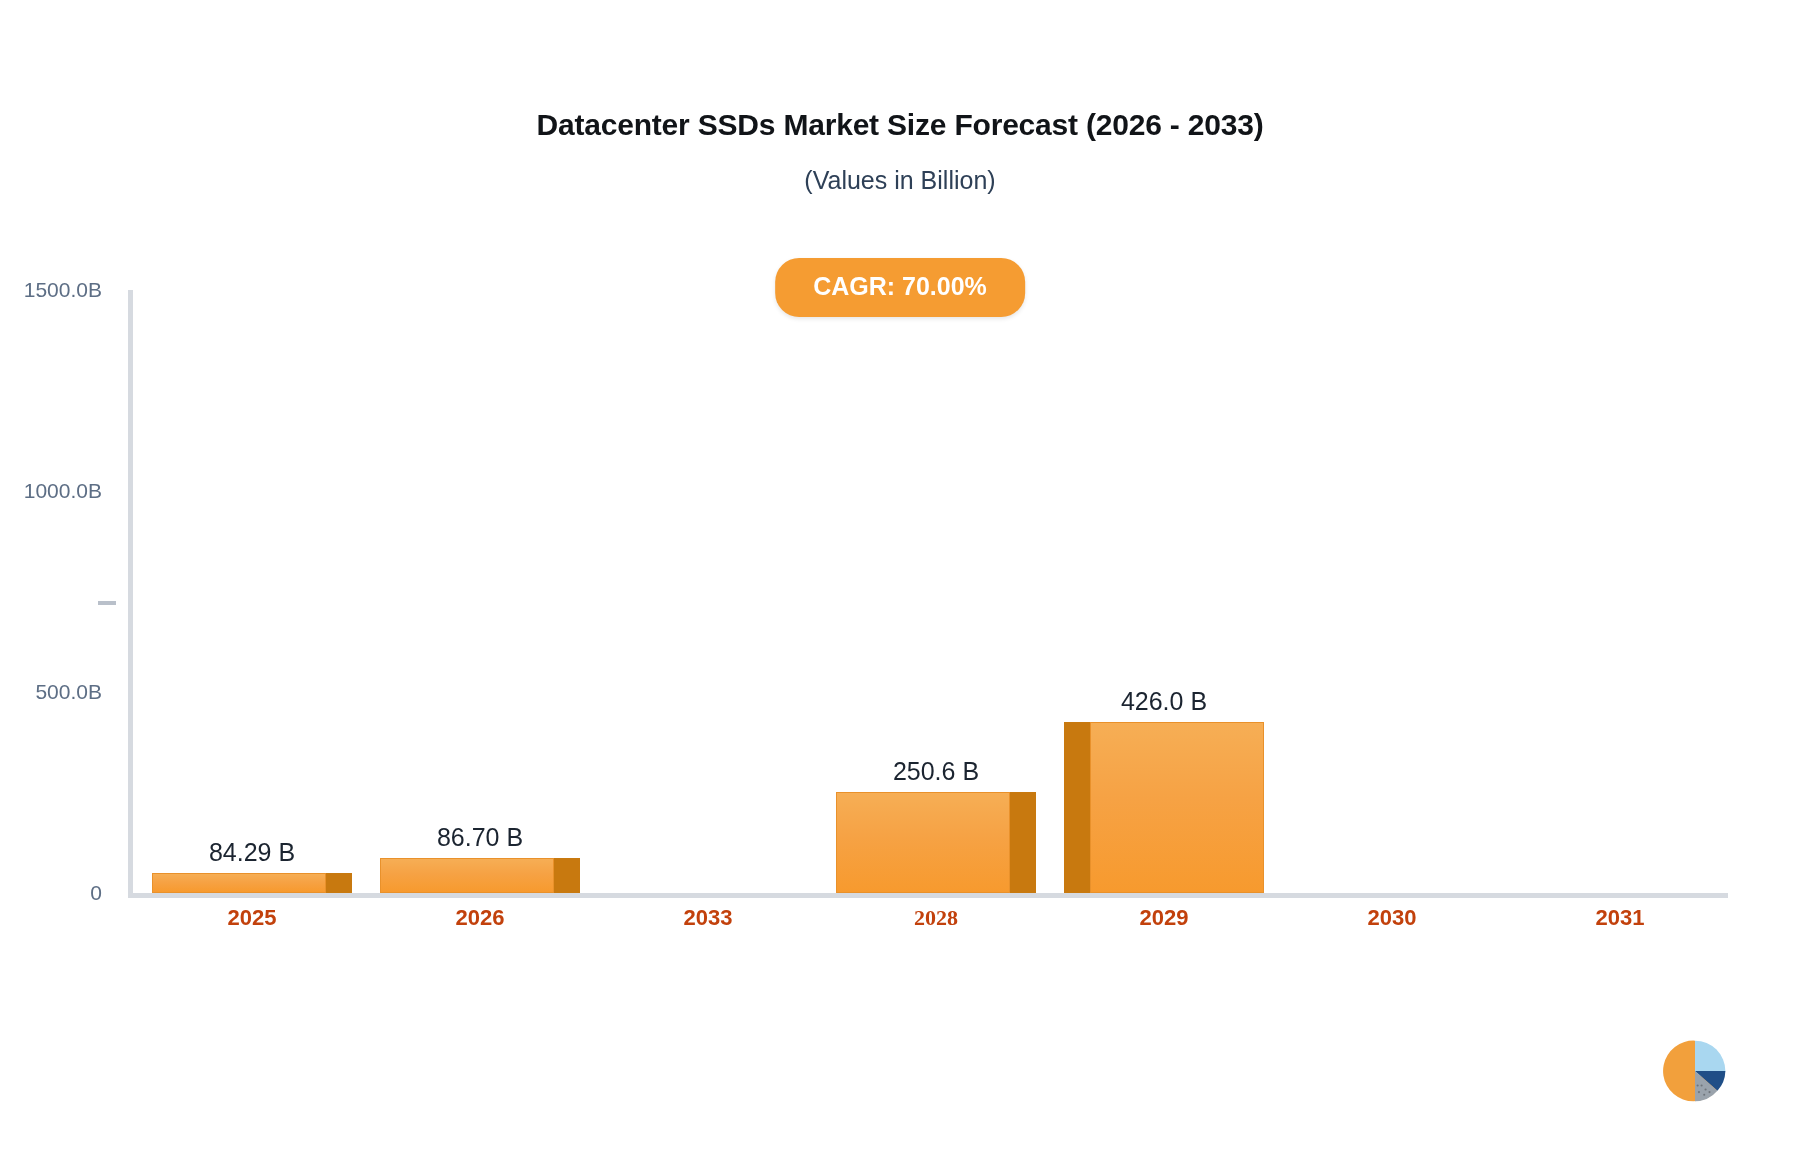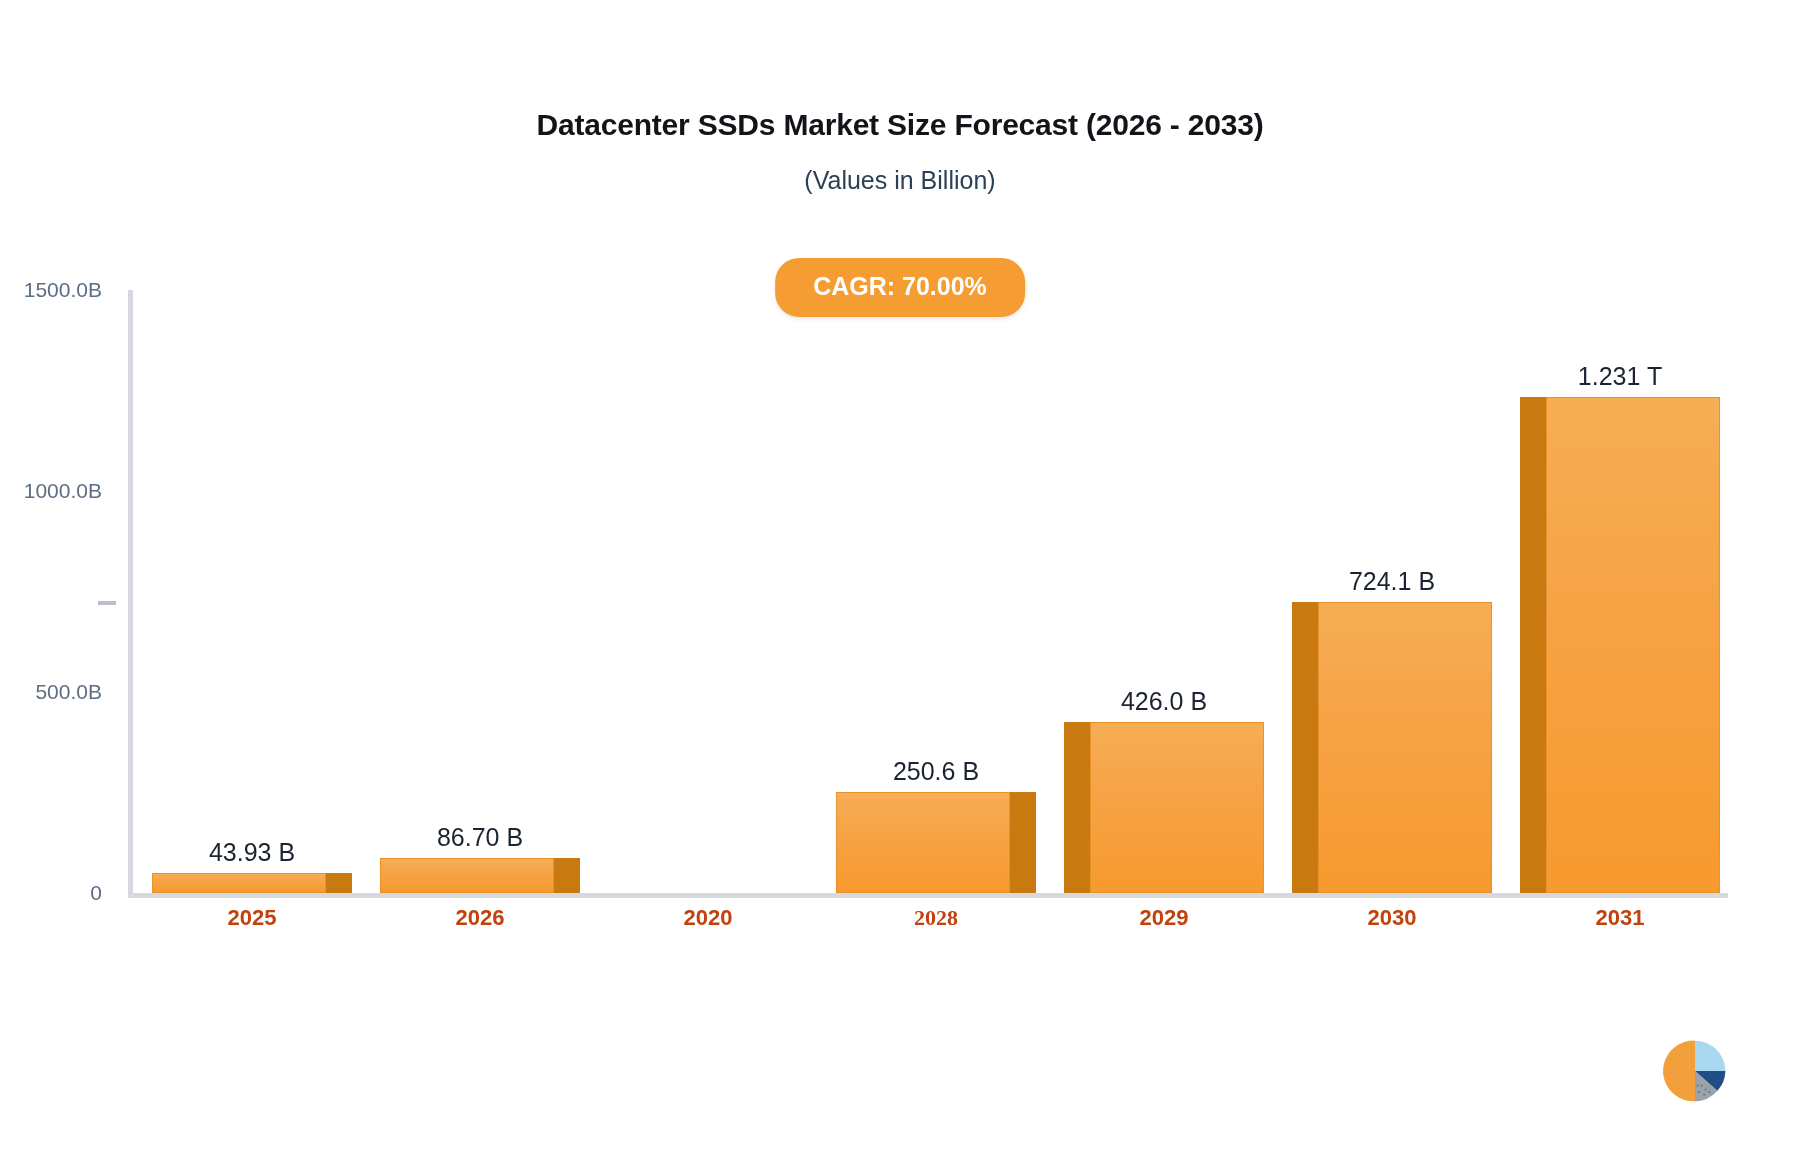--- a/index.html
+++ b/index.html
@@ -217,21 +217,21 @@
 </div>
 <div id="zero-dash"></div>
 
 <div id="plot">
   <div id="y-axis-line"></div>
   <div id="x-axis-line"></div>
 
   <div id="bars">
 
     <div class="bar-slot right" style="left:24px; width:200px;">
-      <div class="bar-value" style="bottom:26px;">43.93 B</div>
+      <div class="bar-value" style="bottom:26px;">84.29 B</div>
       <div class="bar-3d">
         <div class="bar-side" style="height:20px;"></div>
         <div class="bar-face" style="height:20px;"></div>
       </div>
     </div>
 
     <div class="bar-slot right" style="left:252px; width:200px;">
       <div class="bar-value" style="bottom:41px;">86.70 B</div>
       <div class="bar-3d">
         <div class="bar-side" style="height:35px;"></div>
@@ -249,43 +249,29 @@
     </div>
 
     <div class="bar-slot left" style="left:936px; width:200px;">
       <div class="bar-value" style="bottom:177px;">426.0 B</div>
       <div class="bar-3d">
         <div class="bar-side" style="height:171px;"></div>
         <div class="bar-face" style="height:171px;"></div>
       </div>
     </div>
 
-    <div class="bar-slot left" style="left:1164px; width:200px;">
-      <div class="bar-value" style="bottom:297px;">724.1 B</div>
-      <div class="bar-3d">
-        <div class="bar-side" style="height:291px;"></div>
-        <div class="bar-face" style="height:291px;"></div>
-      </div>
-    </div>
-
-    <div class="bar-slot left" style="left:1392px; width:200px;">
-      <div class="bar-value" style="bottom:502px;">1.231 T</div>
-      <div class="bar-3d">
-        <div class="bar-side" style="height:496px;"></div>
-        <div class="bar-face" style="height:496px;"></div>
-      </div>
-    </div>
+
 
   </div>
 </div>
 
 <div id="x-ticks">
   <div class="x-tick" style="left:24px;   width:200px;">2025</div>
   <div class="x-tick" style="left:252px;  width:200px;">2026</div>
-  <div class="x-tick" style="left:480px;  width:200px;">2020</div>
+  <div class="x-tick" style="left:480px;  width:200px;">2033</div>
   <div class="x-tick" style="left:708px;  width:200px;font-family:Liberation Serif, serif;">2028</div>
   <div class="x-tick" style="left:936px;  width:200px;">2029</div>
   <div class="x-tick" style="left:1164px; width:200px;">2030</div>
   <div class="x-tick" style="left:1392px; width:200px;">2031</div>
 </div>
 
 <div id="logo">
   <span style="display:block;">
     <svg width="66" height="66" viewBox="0 0 100 100">
 

